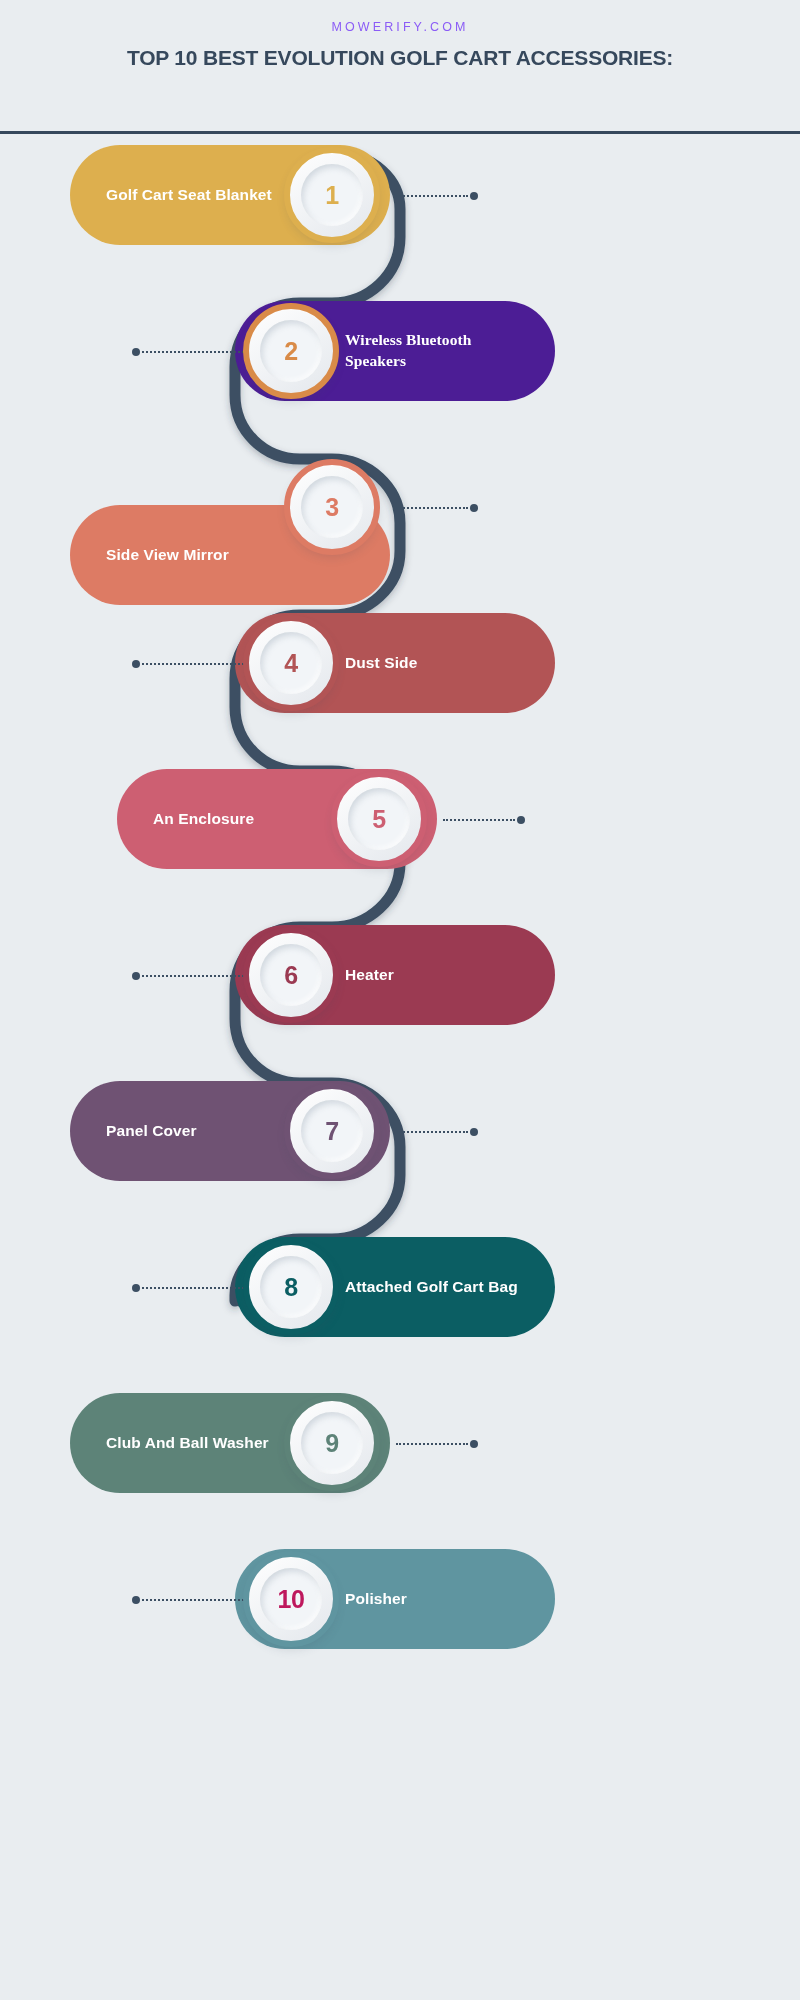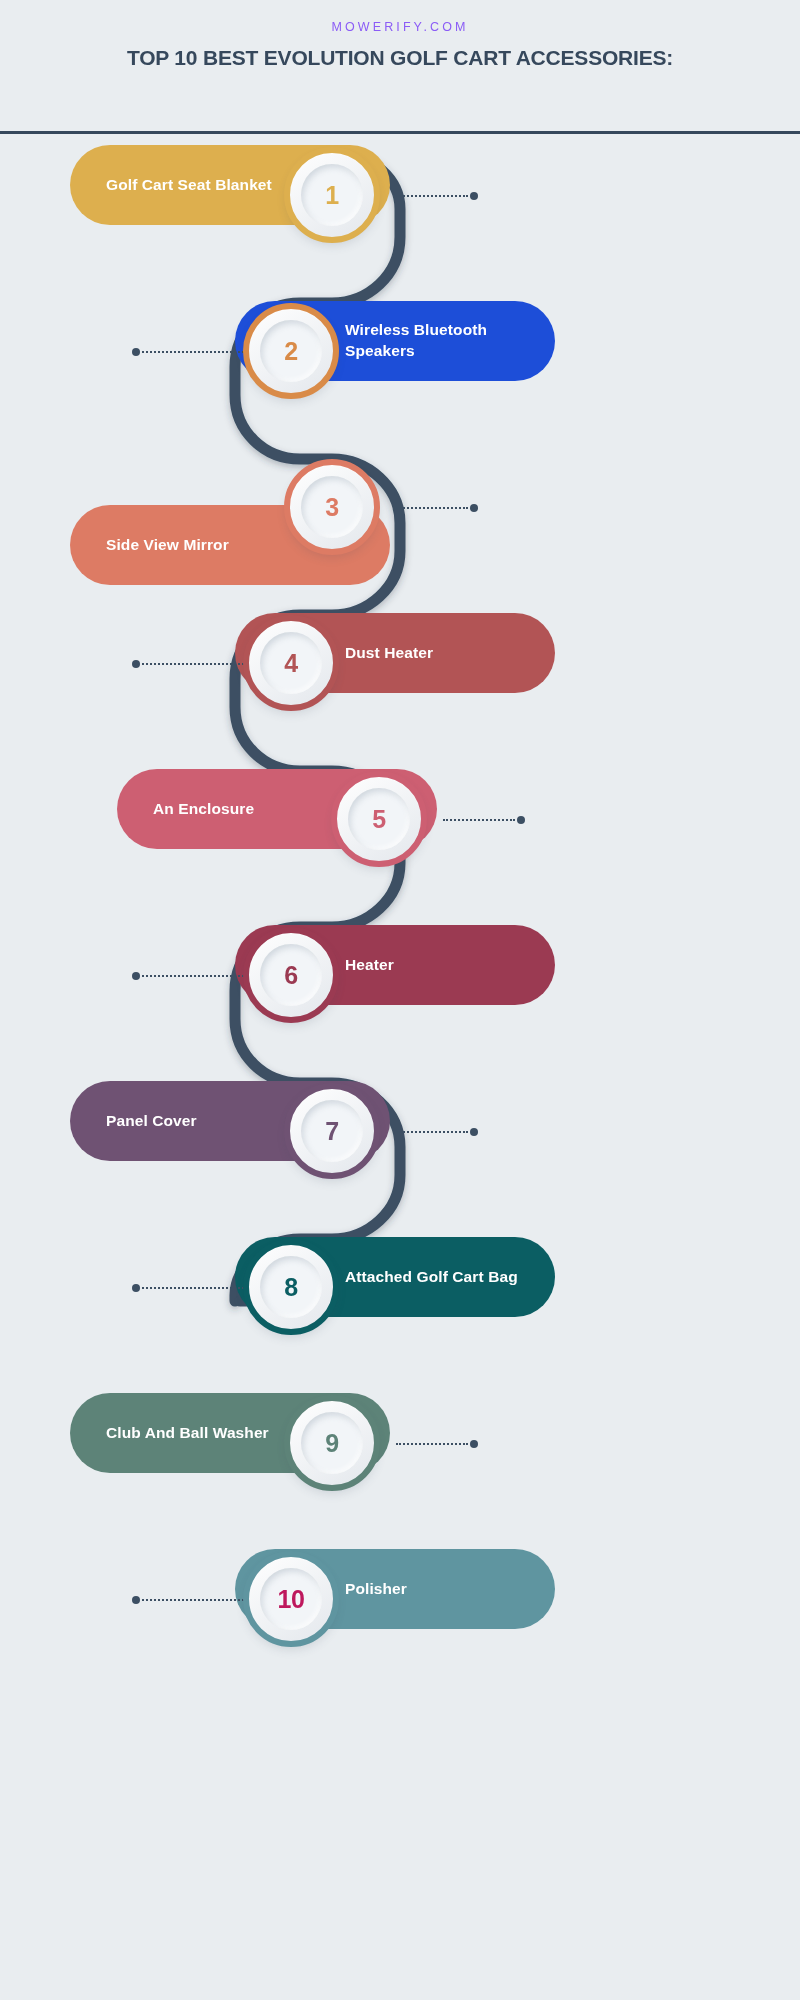--- a/index.html
+++ b/index.html
@@ -74,21 +74,21 @@
     position: absolute;
     left: 0;
     width: 800px;
     height: 116px;
     z-index: 2;
   }
 
   .pill {
     position: absolute;
     top: 0;
-    height: 80px;
+    height: 100px;
     border-radius: 50px;
     display: flex;
     align-items: center;
     z-index: 2;
   }
   
   .row.left .pill {
     left: 70px;
     width: 320px;
     padding-left: 36px;
@@ -250,21 +250,21 @@
           <span class="badge-num" style="color: rgb(221, 175, 78);">1</span>
         </div>
       </div>
       <div class="leader">
         <span class="leader-dot" style="background: rgb(60, 79, 99);"></span>
         <span class="leader-line" style="border-top-color: rgb(60, 79, 99);"></span>
       </div>
     </div>
 
     <div class="row right" style="top:156px;">
-      <div class="pill" style="background: #1d4ed8;">
+      <div class="pill" style="background: #4c1d95; font-family: Liberation Serif, serif;">
         <span class="pill-label">Wireless Bluetooth Speakers</span>
       </div>
       <div class="badge" style="outline: rgb(217, 139, 72) solid 6px; outline-offset: -2px;">
         <div class="badge-inner">
           <span class="badge-num" style="color: rgb(217, 139, 72);">2</span>
         </div>
       </div>
       <div class="leader">
         <span class="leader-dot" style="background: rgb(60, 79, 99);"></span>
         <span class="leader-line" style="border-top-color: rgb(60, 79, 99);"></span>
@@ -281,21 +281,21 @@
         </div>
       </div>
       <div class="leader">
         <span class="leader-dot" style="background: rgb(60, 79, 99);"></span>
         <span class="leader-line" style="border-top-color: rgb(60, 79, 99);"></span>
       </div>
     </div>
 
     <div class="row right" style="top:468px;">
       <div class="pill" style="background: rgb(178, 84, 85);">
-        <span class="pill-label">Dust Heater</span>
+        <span class="pill-label">Dust Side</span>
       </div>
       <div class="badge" style="outline: rgb(178, 84, 85) solid 6px; outline-offset: -2px;">
         <div class="badge-inner">
           <span class="badge-num" style="color: rgb(178, 84, 85);">4</span>
         </div>
       </div>
       <div class="leader">
         <span class="leader-dot" style="background: rgb(60, 79, 99);"></span>
         <span class="leader-line" style="border-top-color: rgb(60, 79, 99);"></span>
       </div>

